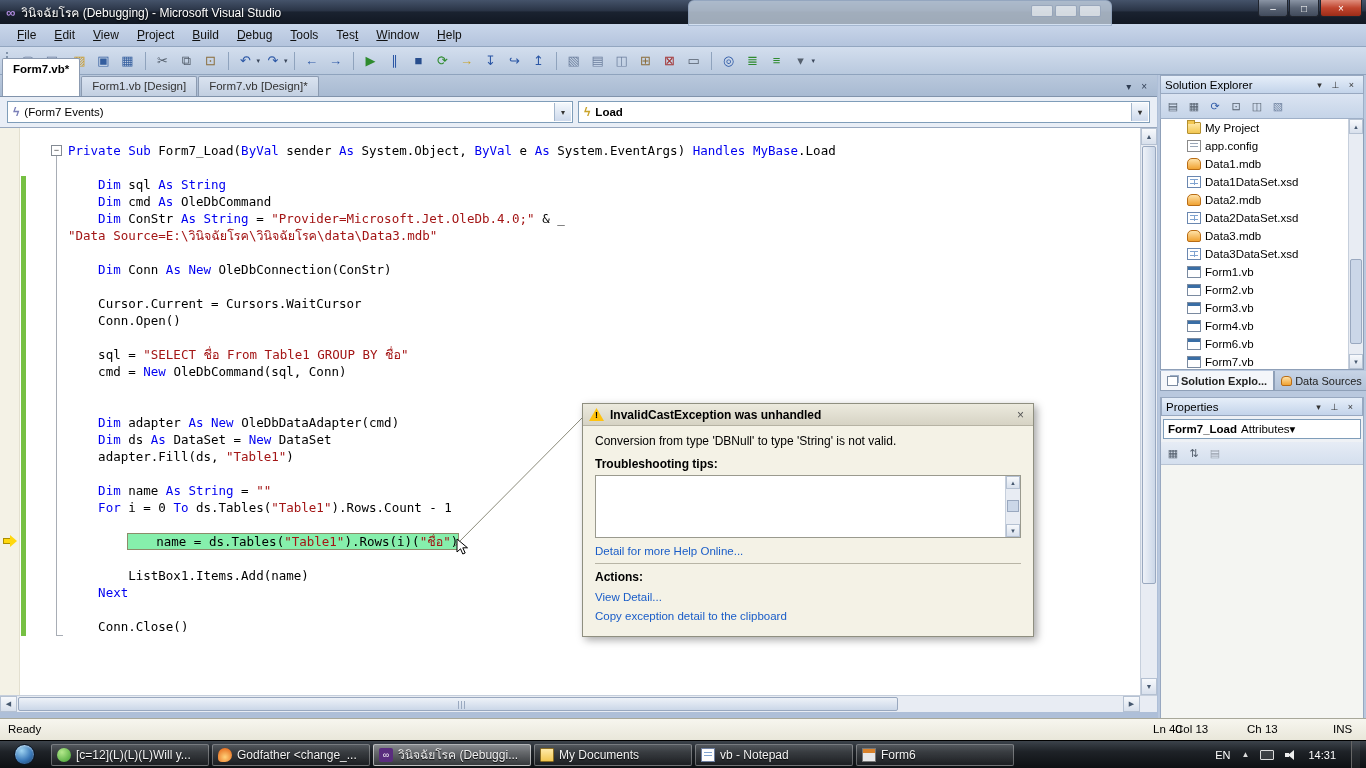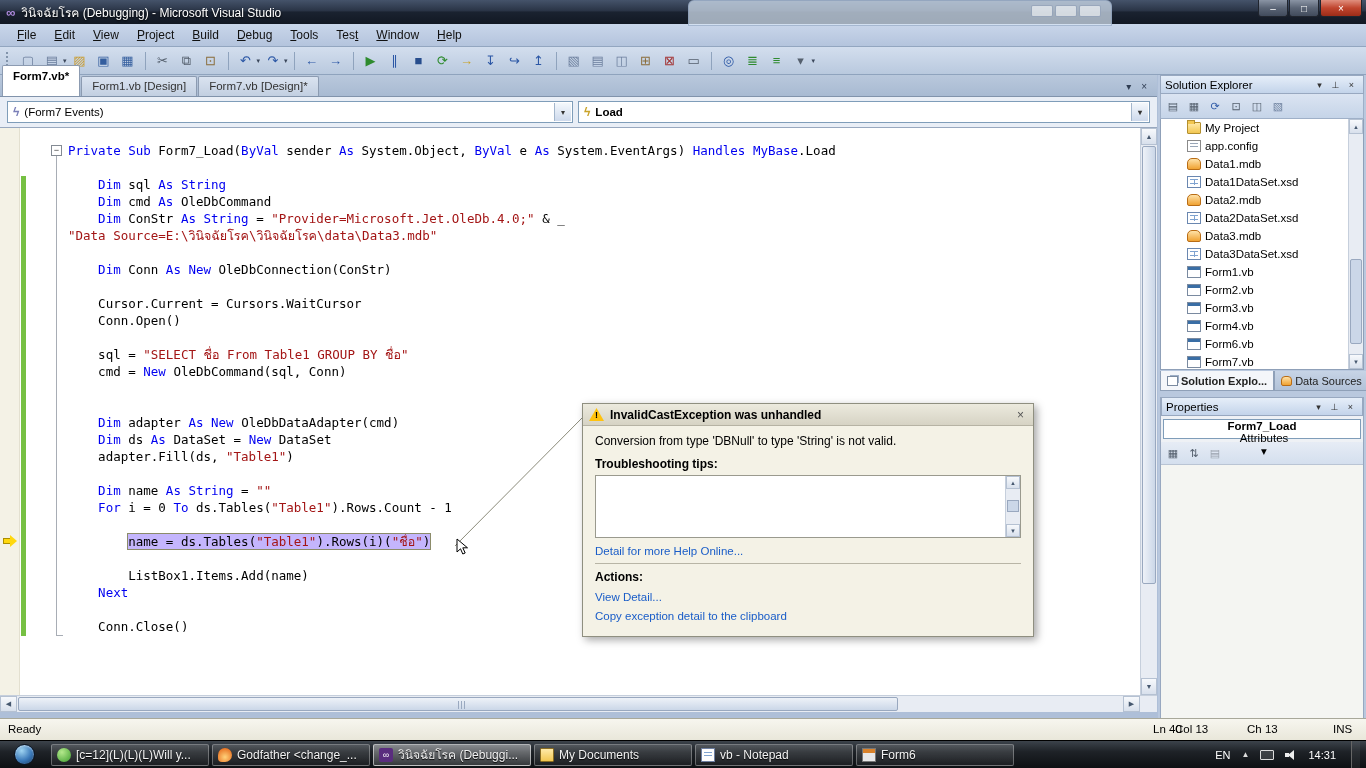--- a/index.html
+++ b/index.html
@@ -42,21 +42,21 @@
 .tb-dd{font-size:7px;color:#3a465a;margin:0 1px 0 -1px;}
 .tb-sep{width:1px;height:18px;background:#8fa3bd;margin:0 5px;}
 
 
 #tabbar{position:absolute;left:0;top:75px;width:1157px;height:22px;
   background:linear-gradient(#b9c8dc,#a8bad2);display:flex;align-items:flex-end;
   padding-left:2px;border-bottom:1px solid #8193ab;}
 .tab{height:20px;padding:3px 10px 0;font-size:11.5px;color:#333;
   background:linear-gradient(#dae3f0,#c2cfe1);border:1px solid #8c9bb1;border-bottom:none;
   margin-right:1px;border-radius:2px 2px 0 0;white-space:nowrap;}
-.tab.active{background:#fff;font-weight:bold;color:#000;height:31px;padding-top:4px;}
+.tab.active{background:#fff;font-weight:bold;color:#000;height:38px;padding-top:4px;}
 #tab-controls{margin-left:auto;display:flex;gap:10px;padding:0 10px 4px 0;color:#2e3c52;font-size:10px;align-items:center;}
 
 #navbar{position:absolute;left:0;top:97px;width:1157px;height:31px;background:#e9eef6;
   border-bottom:1px solid #98a8bf;display:flex;align-items:center;gap:5px;padding:0 7px;}
 .combo{height:22px;background:#fff;border:1px solid #7f9db9;display:flex;align-items:center;
   font-size:11.5px;padding-left:5px;position:relative;color:#000;}
 #combo-objects{width:566px;}
 #combo-events{flex:1;font-weight:bold;}
 .cicon{font-size:12px;margin-right:5px;font-weight:bold;}
 #combo-objects .cicon{color:#7a7fb8;}
@@ -71,21 +71,21 @@
 #outline-box{position:absolute;left:51px;top:17px;width:11px;height:11px;border:1px solid #848b94;
   background:#fff;font-size:9px;line-height:9px;text-align:center;color:#333;z-index:2;}
 #outline-line{position:absolute;left:56px;top:28px;width:1px;height:479px;background:#a8adb5;}
 #outline-foot{position:absolute;left:56px;top:507px;width:7px;height:1px;background:#a8adb5;}
 #code-lines{position:absolute;left:0;top:14px;right:17px;
   font-family:"DejaVu Sans Mono","Liberation Mono",monospace;font-size:12.5px;line-height:17px;}
 .code-line{white-space:pre;height:17px;padding-left:68px;}
 .seg-k{color:#0000f0;}
 .seg-s{color:#a31515;}
 .seg-p{color:#000;}
-.exec-hl{background:#c4b5fd;outline:1px solid #8c8c6a;}
+.exec-hl{background:#86efac;outline:1px solid #8c8c6a;padding-left:28px;}
 #exec-arrow{position:absolute;left:3px;top:407px;width:14px;height:12px;z-index:5;}
 #exec-arrow .shaft{position:absolute;left:0;top:3px;width:7px;height:6px;background:#ffd80e;border:1px solid #ab8e00;border-right:none;}
 #exec-arrow .head{position:absolute;left:7px;top:0;width:0;height:0;border-left:7px solid #ffd80e;border-top:6px solid transparent;border-bottom:6px solid transparent;}
 
 
 #v-scroll{position:absolute;right:0;top:0;width:17px;height:100%;background:#e8ecf3;border-left:1px solid #c6cfdc;}
 .sb-btn{height:17px;width:100%;display:flex;align-items:center;justify-content:center;font-size:7px;color:#46586f;
   background:linear-gradient(#f7f9fc,#d8e0ec);border:1px solid #b5c1d2;}
 #v-scroll .sb-btn.bottom{position:absolute;bottom:0;left:0;}
 #v-thumb{position:absolute;left:1px;right:1px;top:18px;height:438px;
@@ -155,21 +155,21 @@
 #se-tabs{height:21px;display:flex;align-items:stretch;background:#b9c8de;padding-top:1px;}
 .tw-tab{display:flex;align-items:center;gap:3px;font-size:11px;color:#222;padding:0 6px;
   border:1px solid #8fa0b8;border-top:none;background:linear-gradient(#c7d4e6,#b2c2d8);white-space:nowrap;}
 .tw-tab.active{background:#f4f6fa;font-weight:bold;}
 .tabico{width:11px;height:10px;display:inline-block;}
 .tabico-se{background:#fff;border:1px solid #7a8aa0;box-shadow:2px -2px 0 -1px #9fb0c8;}
 .tabico-ds{background:linear-gradient(#ffe2a8,#f0a232);border:1px solid #b96c14;border-radius:4px 4px 2px 2px;}
 
 #prop-panel{position:absolute;left:2px;top:322px;width:204px;height:321px;background:#eef1f5;border:1px solid #98a8c0;border-top:none;}
 #prop-combo{margin:3px 2px;height:20px;border:1px solid #7f9db9;background:#fff;display:flex;align-items:center;
-  font-size:11.5px;padding-left:4px;position:relative;flex-direction:column;}
+  font-size:11.5px;padding-left:4px;position:relative;}
 #prop-combo .obj{font-weight:bold;margin-right:4px;}
 #prop-toolbar{height:23px;border-bottom:1px solid #b9c4d4;display:flex;align-items:center;gap:1px;padding:0 2px;background:linear-gradient(#e6ecf5,#d4dfee);}
 #prop-grid{height:255px;background:#f4f5f2;}
 
 
 #statusbar{position:absolute;left:0;top:718px;width:1366px;height:22px;
   background:linear-gradient(#f7f6ef,#e9e7da);border-top:1px solid #a8a89a;
   font-size:11.5px;color:#000;}
 #sb-ready{position:absolute;left:8px;top:4px;}
 #sb-ln{position:absolute;left:1153px;top:4px;}

